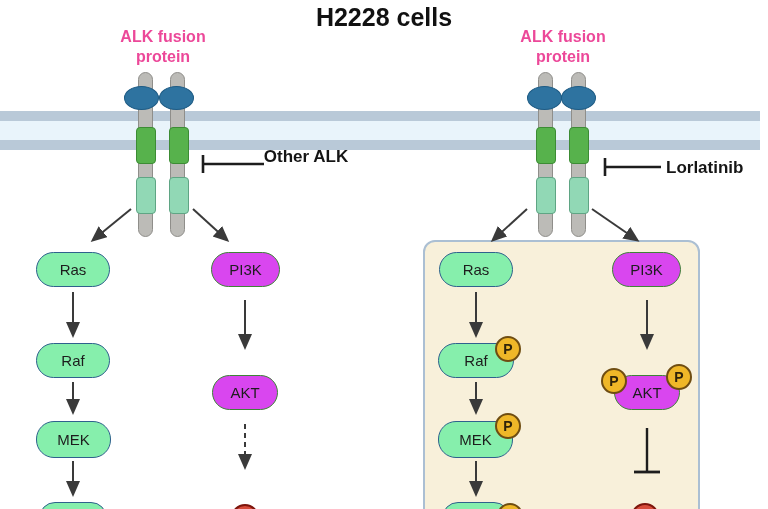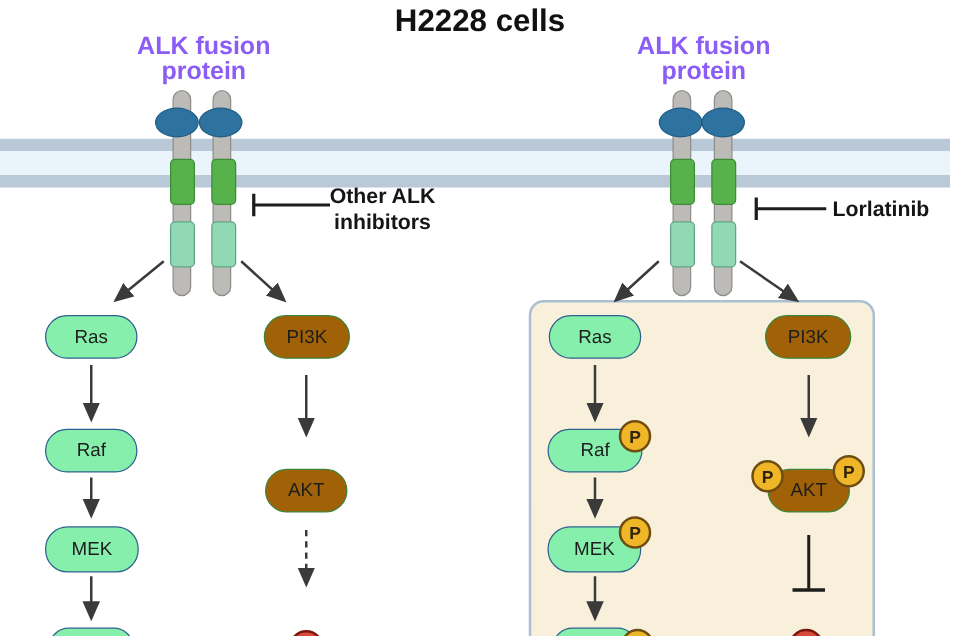--- a/index.html
+++ b/index.html
@@ -23,30 +23,30 @@
   .gdom{width:20px;height:37px;top:127px;background:#57b24c;border:1.5px solid #3c8c34;
     border-radius:4px;z-index:3;box-sizing:border-box;}
   .tdom{width:20px;height:37px;top:177px;background:#91d8b5;border:1.5px solid #5fa584;
     border-radius:4px;z-index:3;box-sizing:border-box;}
   
   .overlay{left:0;top:0;width:768px;height:509px;z-index:4;pointer-events:none;}
   
   .pill{display:flex;align-items:center;justify-content:center;border-radius:18px;
     font-size:15px;color:#1d1d1d;z-index:5;box-sizing:border-box;}
   .pill.blue{background:#86efac;border:1.7px solid #2f618d;}
-  .pill.green{background:#a16207;border:1.7px solid #3f8338;text-align:right;}
+  .pill.green{background:#d946ef;border:1.7px solid #3f8338;text-align:right;}
   .badge{display:flex;align-items:center;justify-content:center;width:26px;height:26px;
     border-radius:50%;background:#efb728;border:2px solid #6f4d11;color:#2f2309;
     font-size:14px;font-weight:bold;z-index:6;box-sizing:border-box;}
   .redball{width:28px;height:28px;border-radius:50%;background:#d74b3a;
     border:2px solid #7d150c;z-index:5;box-sizing:border-box;}
   
   .title{left:0;top:3px;width:768px;text-align:center;font-size:25px;font-weight:bold;
     color:#111;z-index:5;}
-  .alk-label{width:160px;text-align:center;font-size:20px;font-weight:bold;color:#8b5cf6;
+  .alk-label{width:160px;text-align:center;font-size:16px;font-weight:bold;color:#ec4899;
     line-height:20px;z-index:5;top:27px;}
   .inhib-label{font-size:17px;font-weight:bold;color:#151515;z-index:5;text-align:center;
     line-height:21px;}
 </style>
 </head>
 <body>
 
 <div class="stage">
 
   <div class="abs title">H2228 cells</div>
@@ -121,21 +121,20 @@
     <div>ALK fusion</div>
     <div>protein</div>
   </div>
   <div class="abs alk-label" style="left:483px;">
     <div>ALK fusion</div>
     <div>protein</div>
   </div>
 
   <div class="abs inhib-label" style="left:248px;top:146px;width:116px;">
     <div>Other ALK</div>
-    <div>inhibitors</div>
   </div>
   <div class="abs inhib-label" style="left:666px;top:157px;width:100px;text-align:left;">Lorlatinib</div>
 
   <div class="abs pill blue" style="left:36px;top:252px;width:74px;height:35px;">Ras</div>
   <div class="abs pill blue" style="left:36px;top:343px;width:74px;height:35px;">Raf</div>
   <div class="abs pill blue" style="left:36px;top:421px;width:75px;height:37px;">MEK</div>
   <div class="abs pill blue" style="left:39px;top:502px;width:68px;height:32px;"></div>
   <div class="abs pill green" style="left:211px;top:252px;width:69px;height:35px;">PI3K</div>
   <div class="abs pill green" style="left:212px;top:375px;width:66px;height:35px;">AKT</div>
   <div class="abs redball" style="left:231px;top:504px;"></div>

